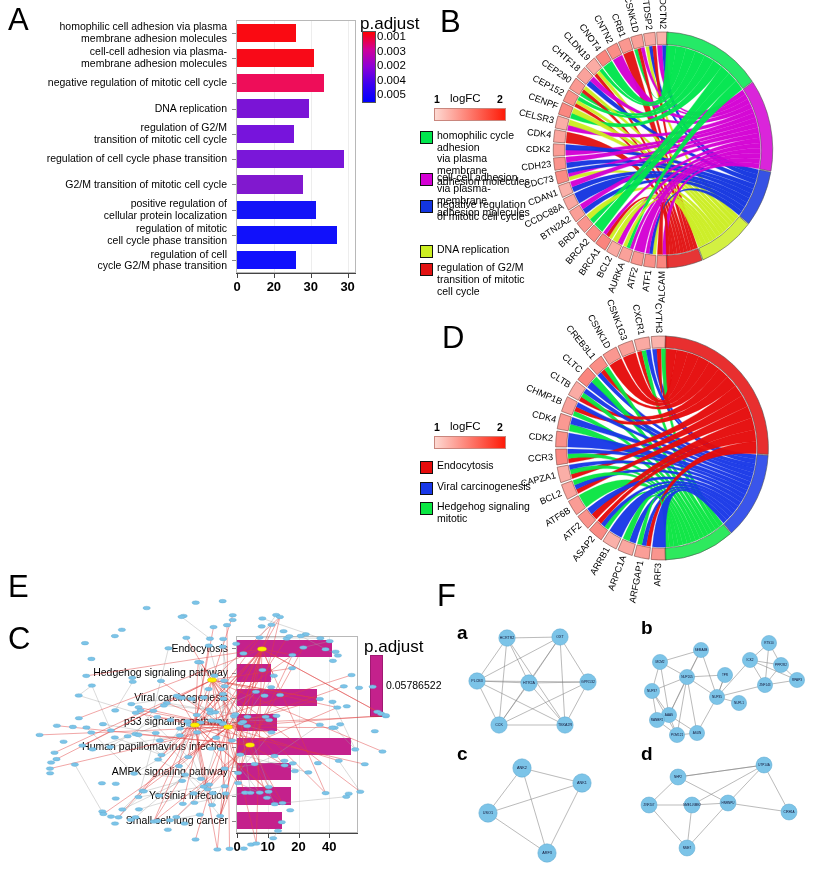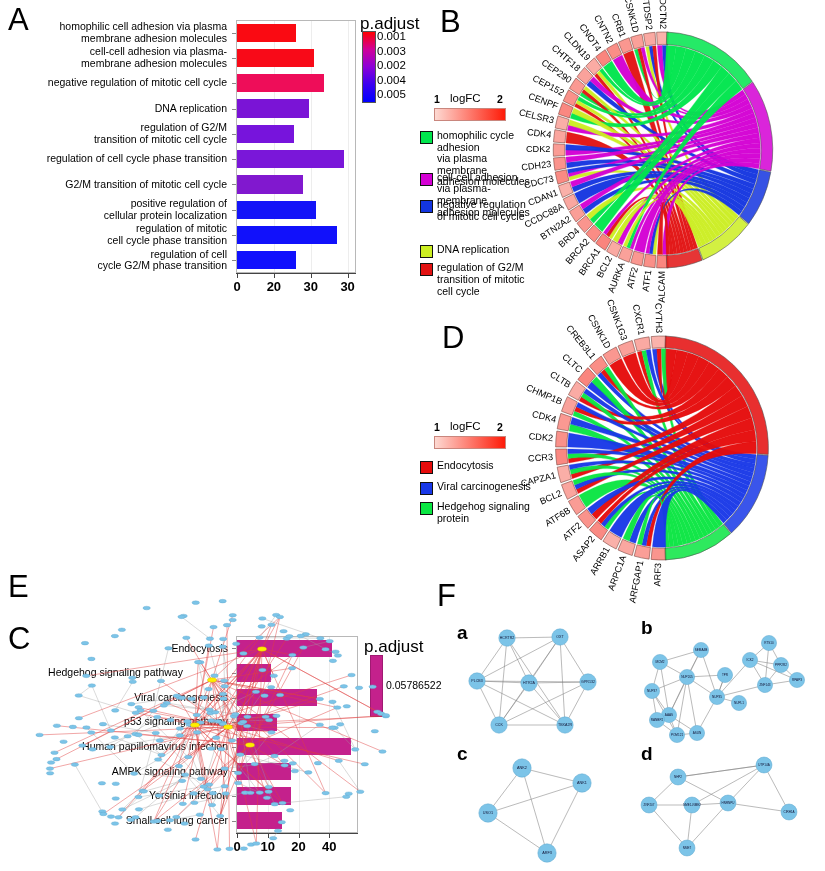--- a/index.html
+++ b/index.html
@@ -333,21 +333,21 @@
       <div class="rowtick" style="left: 232px; top: 156px;"></div>
       <div class="bar" title="Yersinia infection: 17.5" style="left: 237px; top: 172.444px; height: 17.2375px; width: 53.8462px; background: rgb(196, 33, 140);"></div>
       <div class="rowtick" style="left: 232px; top: 181px;"></div>
       <div class="bar" title="Small cell lung cancer: 14.5" style="left: 237px; top: 197.069px; height: 17.2375px; width: 44.6154px; background: rgb(196, 33, 140);"></div>
       <div class="rowtick" style="left: 232px; top: 206px;"></div>
     </div>
   <div id="c-rowlabels">
       <div class="rowlab" style="right: 192px; top: 27.5125px; width: 225px;">
         <div>Endocytosis</div>
       </div>
-      <div class="rowlab" style="right: 192px; top: 52.1375px; width: 225px; text-align: center;">
+      <div class="rowlab" style="right: 192px; top: 52.1375px; width: 225px;">
         <div>Hedgehog signaling pathway</div>
       </div>
       <div class="rowlab" style="right: 192px; top: 76.7625px; width: 225px;">
         <div>Viral carcinogenesis</div>
       </div>
       <div class="rowlab" style="right: 192px; top: 101.388px; width: 225px;">
         <div>p53 signaling pathway</div>
       </div>
       <div class="rowlab" style="right: 192px; top: 126.013px; width: 225px;">
         <div>Human papillomavirus infection</div>
@@ -401,21 +401,21 @@
       <div class="leg-item" style="left: 0px; top: 20.6px; width: 120px;">
         <div class="sq" style="background: rgb(24, 56, 232);"></div>
         <div class="tx">
           <div>Viral carcinogenesis</div>
         </div>
       </div>
       <div class="leg-item" style="left: 0px; top: 41.2px; width: 120px;">
         <div class="sq" style="background: rgb(10, 230, 66);"></div>
         <div class="tx">
           <div>Hedgehog signaling</div>
-          <div>protein</div>
+          <div>mitotic</div>
         </div>
       </div>
     </div>
 
   <div class="chord" style="left:82px;top:0;">
     <svg id="d-svg" width="322" height="268" viewBox="0 0 322 268">
         <g>
           <path d="M150.3670295832143 49.27939104967592 A94.278 99.24000000000001 0 0 1 154.8350688729263 48.9090360515372 Q160 148 254.074400953052 154.51853265309677 A94.278 99.24000000000001 0 0 1 253.68236488675768 159.13780680452143 Q160 148 150.3670295832143 49.27939104967592 Z" fill="#1838e8" stroke="#1838e8" stroke-width="0.3" opacity="0.96"></path>
           <path d="M154.8350688729263 48.9090360515372 A94.278 99.24000000000001 0 0 1 159.31478062413493 48.7626212053372 Q160 148 162.96926590080142 48.80923137397879 A94.278 99.24000000000001 0 0 1 174.4939415306115 49.939772348884446 Q160 148 154.8350688729263 48.9090360515372 Z" fill="#e50b0b" stroke="#e50b0b" stroke-width="0.3" opacity="0.96"></path>
           <path d="M159.31478062413493 48.7626212053372 A94.278 99.24000000000001 0 0 1 163.79604093360786 48.840477400610084 Q160 148 220.9192599353704 223.73964043641132 A94.278 99.24000000000001 0 0 1 217.40176593840988 226.72515077252854 Q160 148 159.31478062413493 48.7626212053372 Z" fill="#0ae642" stroke="#0ae642" stroke-width="0.3" opacity="0.96"></path>

